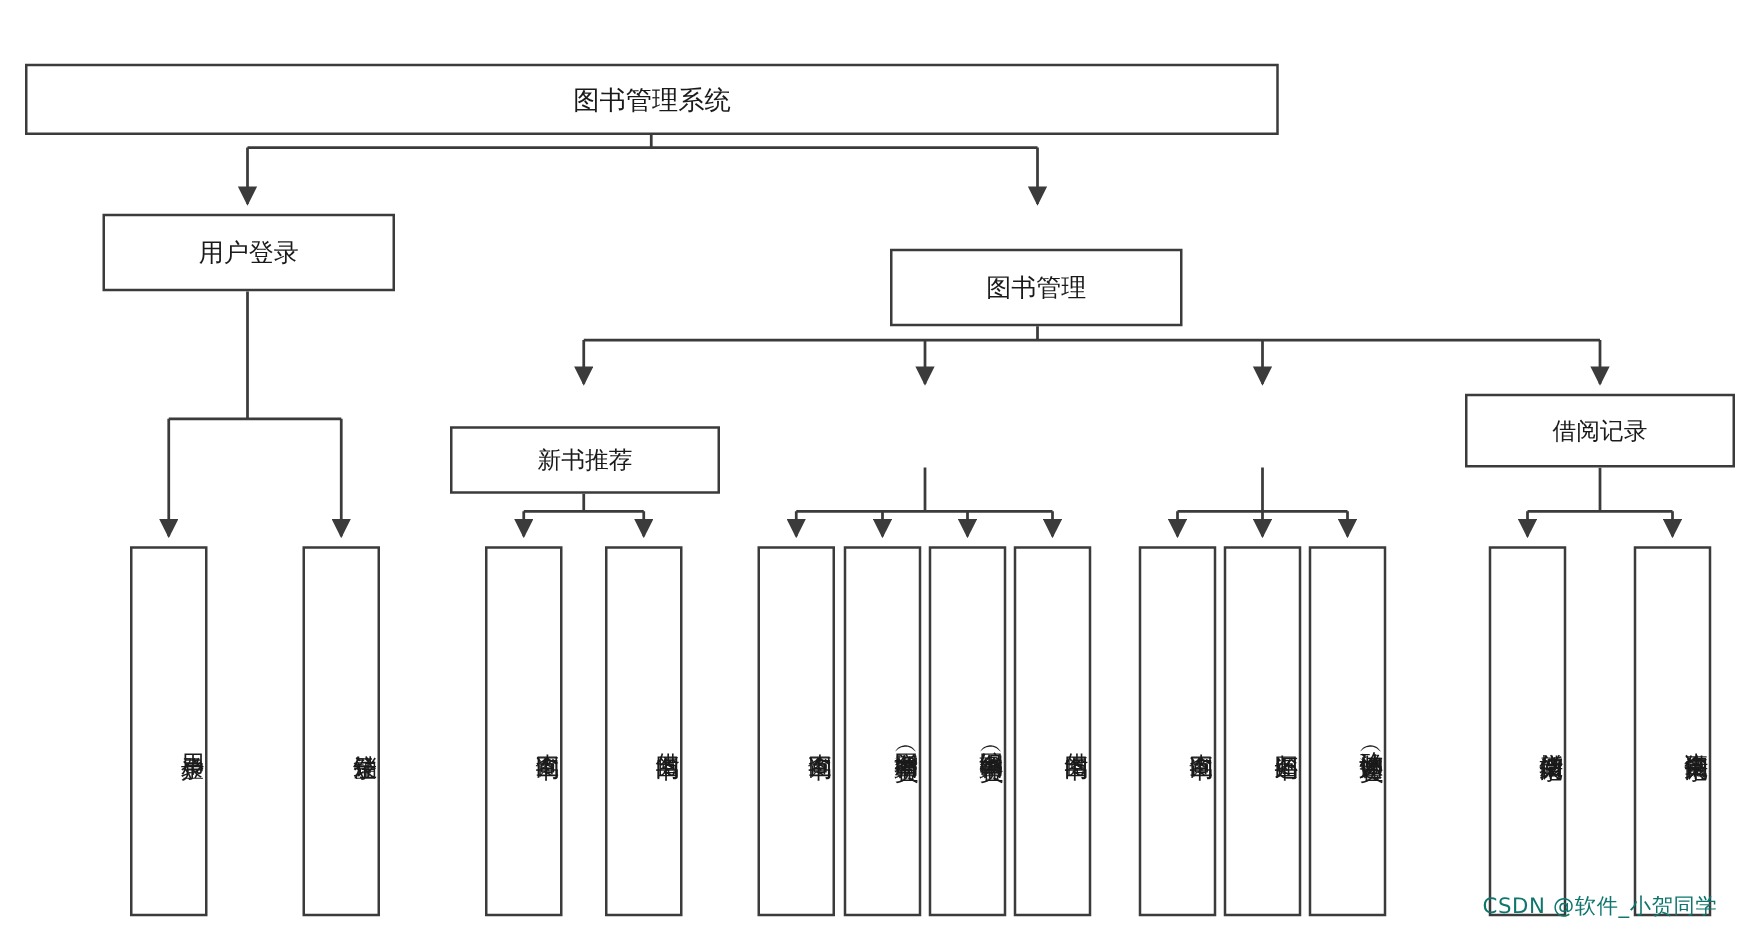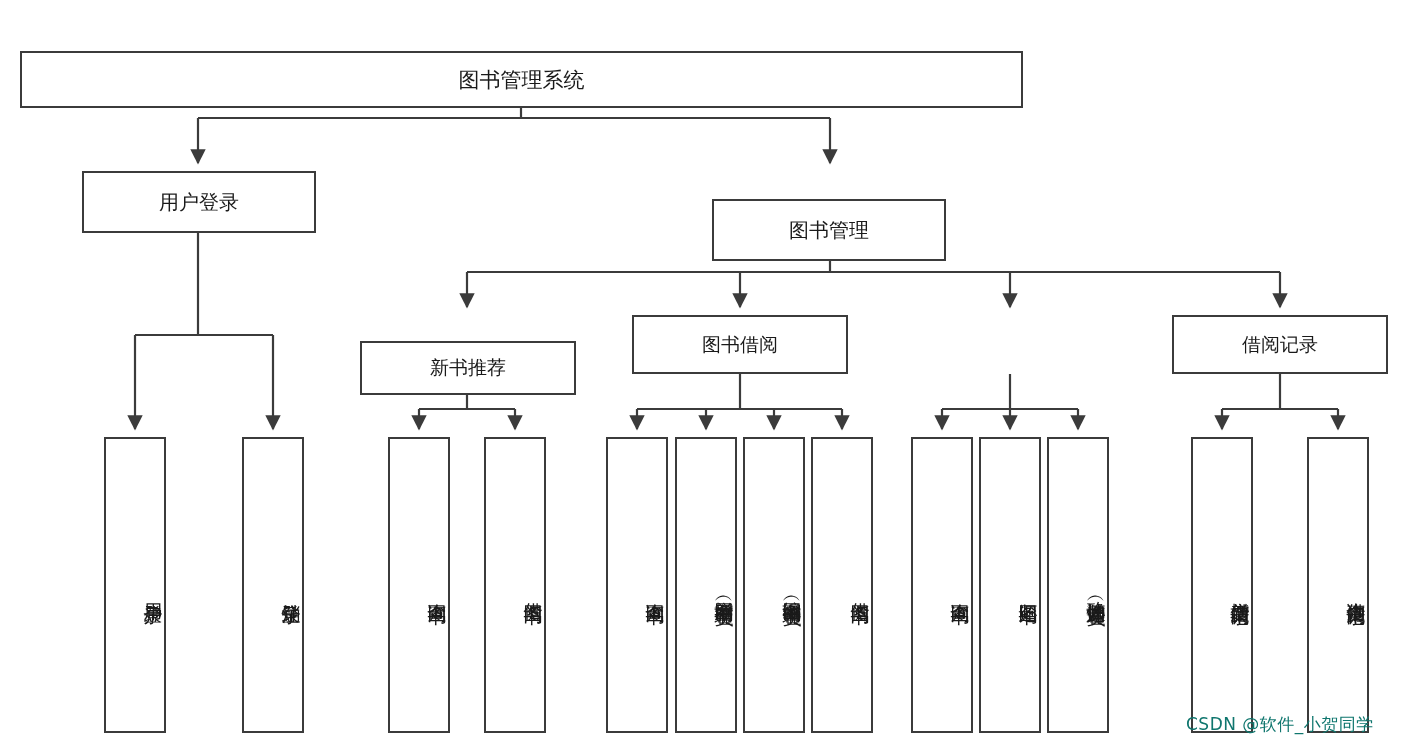--- a/index.html
+++ b/index.html
@@ -134,23 +134,20 @@
   <div class="node level2" style="left:82px; top:171px; width:234px; height:62px;">
     <span>用户登录</span>
   </div>
   <div class="node level2" style="left:712px; top:171px; width:234px; height:62px;margin-top:28px;">
     <span>图书管理</span>
   </div>
 
   <div class="node level3" style="left:360px; top:296px; width:216px; height:54px;margin-top:45px;">
     <span>新书推荐</span>
   </div>
-  <div class="node level3" style="left:632px; top:315px; width:216px; height:59px;">
-    <span>图书借阅</span>
-  </div>
   <div class="node level3" style="left:1172px; top:315px; width:216px; height:59px;">
     <span>借阅记录</span>
   </div>
 
   <div class="node leaf" style="left:104px; top:437px; width:62px; height:296px;">
     <span class="leaf-label">用户登录</span>
   </div>
   <div class="node leaf" style="left:242px; top:437px; width:62px; height:296px;">
     <span class="leaf-label">注销登录</span>
   </div>

